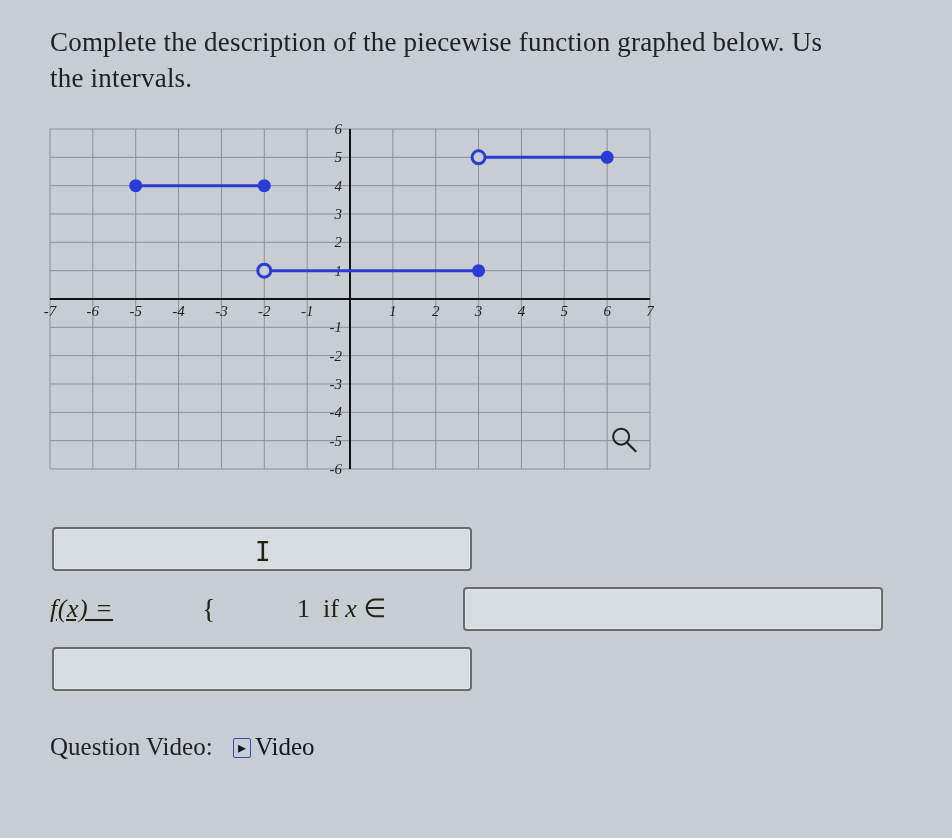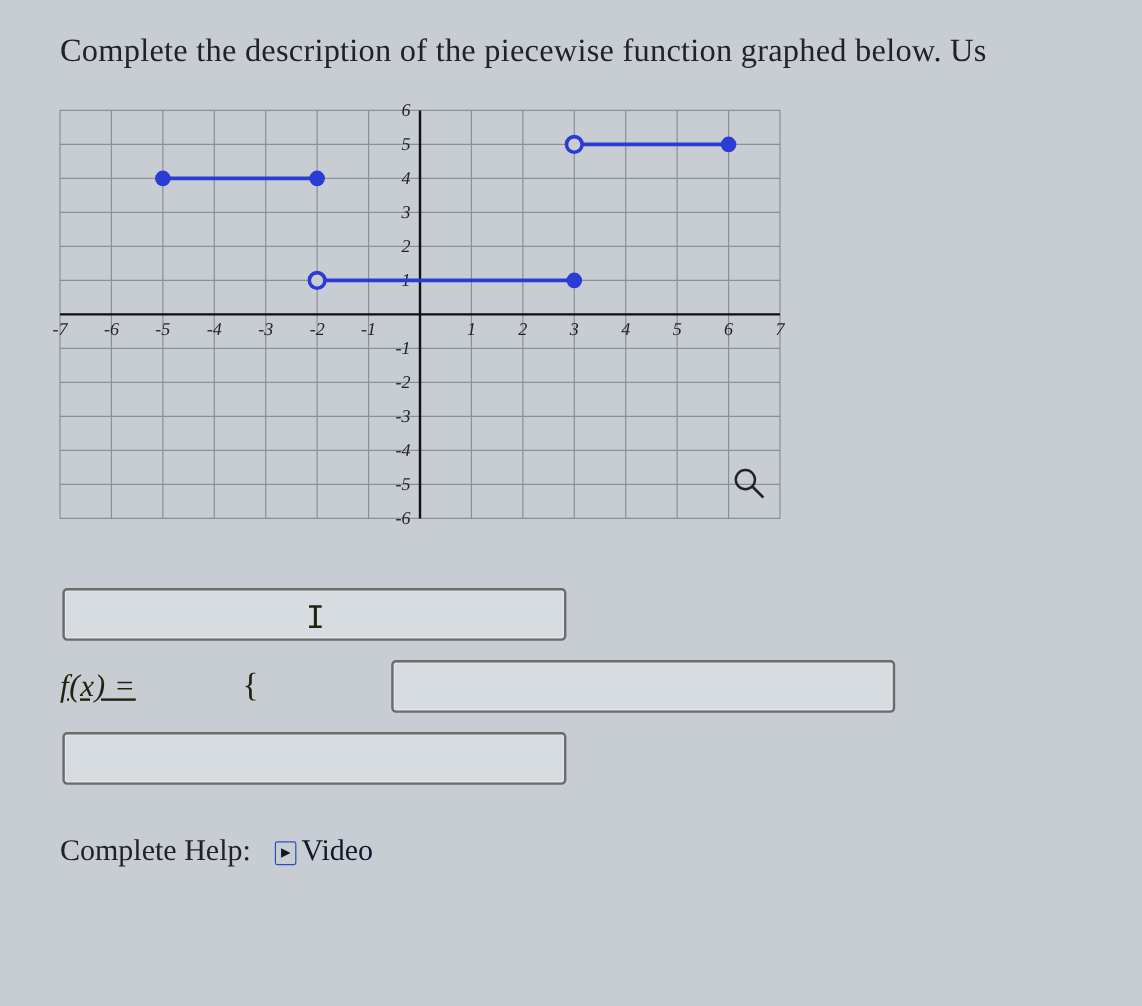--- a/index.html
+++ b/index.html
@@ -92,20 +92,21 @@
     font-family: monospace;
   }
 </style>
 </head>
 <body>
 
 <div class="page">
 
   <div class="prompt">
     <span>Complete the description of the piecewise function graphed below. Us</span><br>
+    <span>the intervals.</span>
   </div>
 
   <div class="graph-wrap">
     <svg id="chart" width="640" height="356" viewBox="0 0 640 356">
         <line x1="10" y1="6" x2="10" y2="346" stroke="#8b8f97" stroke-width="1"></line>
         <line x1="52.857142857142854" y1="6" x2="52.857142857142854" y2="346" stroke="#8b8f97" stroke-width="1"></line>
         <line x1="95.71428571428571" y1="6" x2="95.71428571428571" y2="346" stroke="#8b8f97" stroke-width="1"></line>
         <line x1="138.57142857142856" y1="6" x2="138.57142857142856" y2="346" stroke="#8b8f97" stroke-width="1"></line>
         <line x1="181.42857142857142" y1="6" x2="181.42857142857142" y2="346" stroke="#8b8f97" stroke-width="1"></line>
         <line x1="224.28571428571428" y1="6" x2="224.28571428571428" y2="346" stroke="#8b8f97" stroke-width="1"></line>
@@ -181,33 +182,36 @@
     <div class="brace" style="grid-row:1"></div>
     <div class="val" style="grid-row:1">
       &nbsp;<span>4</span>&nbsp;&nbsp;if <span class="x">x</span> ∈
     </div>
     <div style="grid-row:1;position:relative">
       <input class="ans focused" value="" style="">
       <span class="ibeam-cursor" style="left:205px; top:10px; font-size:26px;">I</span>
     </div>
 
     <div class="brace" style="grid-row:2"></div>
+    <div class="val" style="grid-row:2">
+      &nbsp;<span>1</span>&nbsp;&nbsp;if <span class="x">x</span> ∈
+    </div>
     <div style="grid-row:2">
       <input class="ans" value="" style="">
     </div>
 
     <div class="brace" style="grid-row:3"></div>
     <div class="val" style="grid-row:3">
       &nbsp;<span>5</span>&nbsp;&nbsp;if <span class="x">x</span> ∈
     </div>
     <div style="grid-row:3">
       <input class="ans" value="" style="">
     </div>
   </div>
 
   <div class="qhelp">
-    <span>Complete Help:</span>
+    <span>Question Video:</span>
     <span class="qhelp-link">
       <span class="play-box">▸</span><span>Video</span>
     </span>
   </div>
 
 </div>
 
 </body></html>

